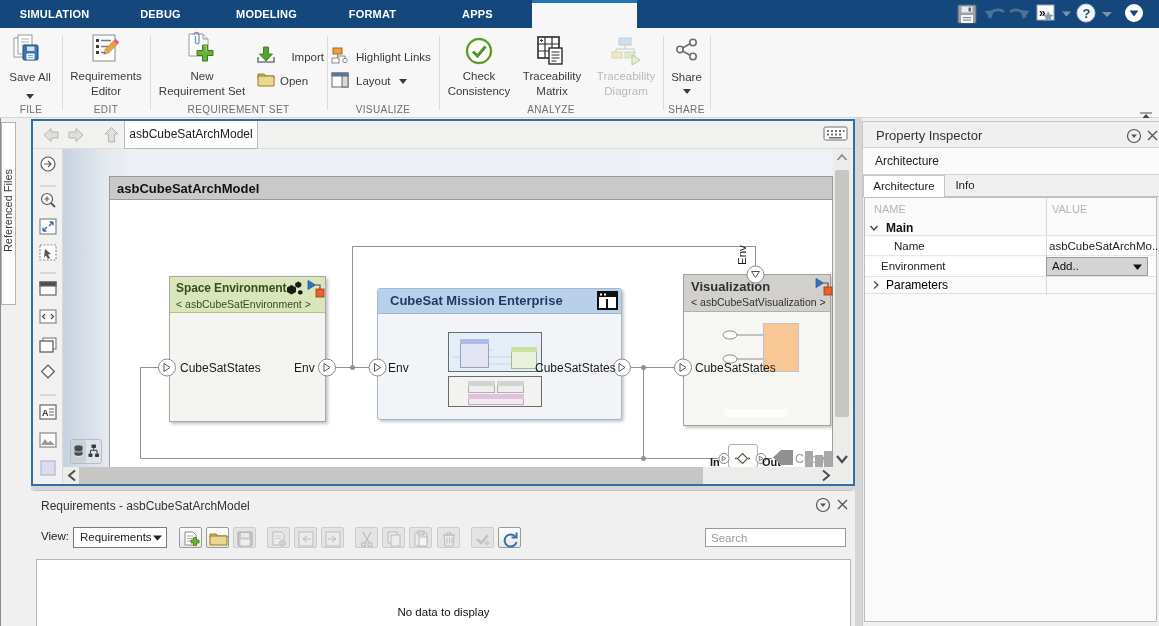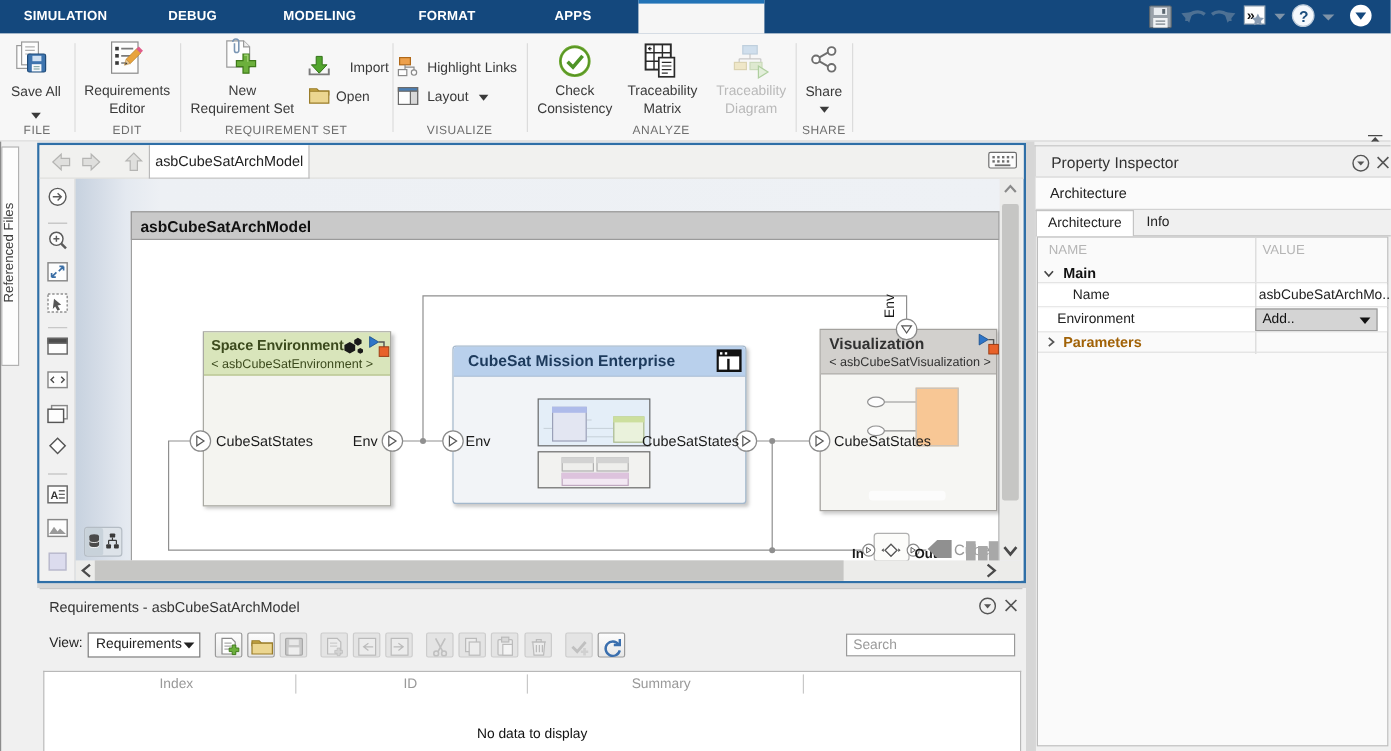--- a/index.html
+++ b/index.html
@@ -502,28 +502,20 @@
       </svg>
     </div>
 <div style="position:absolute;left:465px;top:36px;width:23px;height:21px;background:linear-gradient(#fdfdfd,#e8e8e8);border:1px solid #9a9a9a;border-radius:2px;">
       <svg width="22" height="21" style="position:absolute;left:0;top:0;">
         <path d="M16.5 9 a6 6 0 1 0 1 5" fill="none" stroke="#3a6fae" stroke-width="2"></path>
         <path d="M17.5 4.5 v5 h-5" fill="none" stroke="#3a6fae" stroke-width="2"></path>
       </svg>
     </div>
   <div style="position:absolute;left:672px;top:37px;width:141px;height:19px;background:#fff;border:1px solid #9a9a9a;font-size:11.5px;color:#9a9a9a;line-height:18px;padding-left:5px;">Search</div>
   <div style="position:absolute;left:3px;top:68px;width:815px;height:68px;background:#fff;border:1px solid #b8b8b8;border-bottom:none;">
-    <div style="position:absolute;left:0;top:0;width:100%;height:20px;font-size:11.5px;color:#999;">
-      <span style="position:absolute;left:60px;top:4px;width:100px;text-align:center;">Index</span>
-      <span style="position:absolute;left:255px;top:4px;width:100px;text-align:center;">ID</span>
-      <span style="position:absolute;left:464px;top:4px;width:100px;text-align:center;">Summary</span>
-      <span style="position:absolute;left:209px;top:2px;width:1px;height:16px;background:#c8c8c8;"></span>
-      <span style="position:absolute;left:402px;top:2px;width:1px;height:16px;background:#c8c8c8;"></span>
-      <span style="position:absolute;left:632px;top:2px;width:1px;height:16px;background:#c8c8c8;"></span>
-    </div>
     <div style="position:absolute;left:0;top:46px;width:100%;text-align:center;font-size:11.5px;color:#111;">No data to display</div>
   </div>
 </div>
 
 <div class="abs" style="left:862px;top:121px;width:297px;height:505px;background:#f0f0f0;border-left:1px solid #c8c8c8;border-top:1px solid #c8c8c8;">
   <div style="position:absolute;left:13px;top:6px;font-size:13px;color:#333;">Property Inspector</div>
   <svg style="position:absolute;left:263px;top:6px;" width="16" height="16">
       <circle cx="8" cy="8" r="6.5" fill="none" stroke="#555" stroke-width="1.2"></circle>
       <path d="M5 6.5 l3 3.5 l3 -3.5 z" fill="#555"></path>
     </svg>
@@ -557,16 +549,16 @@
         <span style="position:absolute;left:5px;top:2px;font-size:11.5px;color:#111;">Add..</span>
         <svg style="position:absolute;right:4px;top:5px;" width="11" height="9">
             <path d="M1 1.5 l4.5 5.5 l4.5 -5.5 z" fill="#111"></path>
           </svg>
       </div>
     </div>
     <div style="position:absolute;left:0;top:78px;width:291px;height:18px;border-top:1px solid #e4e4e4;border-bottom:1px solid #e0e0e0;">
       <svg style="position:absolute;left:6px;top:3px;" width="10" height="10">
           <path d="M3 1.5 l4 3.5 l-4 3.5" fill="none" stroke="#555" stroke-width="1.4"></path>
         </svg>
-      <span style="position:absolute;left:21px;top:1px;font-size:12px;font-weight:bold;color:#a16207;">Parameters</span>
+      <span style="position:absolute;left:21px;top:1px;font-size:12px;font-weight:normal;color:#000000;">Parameters</span>
     </div>
   </div>
 </div>
 
 </body></html>

